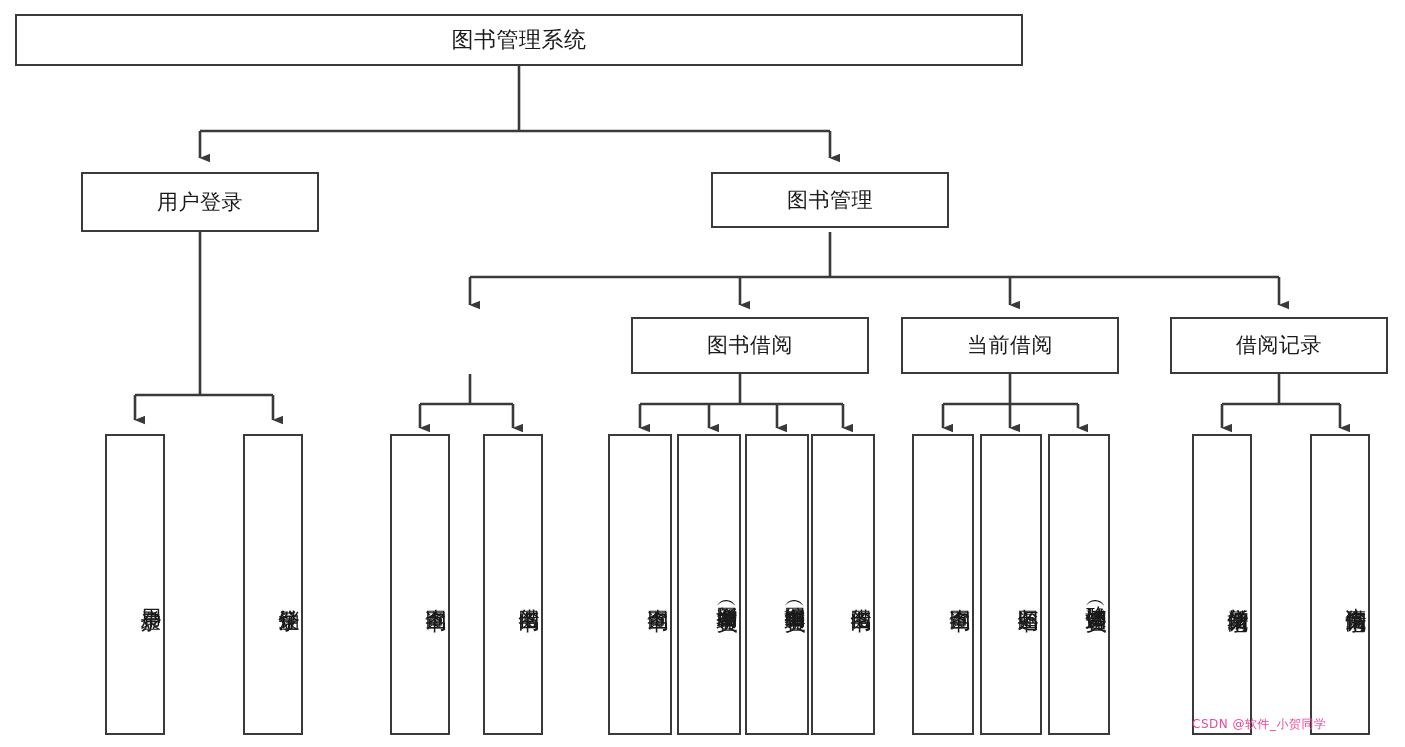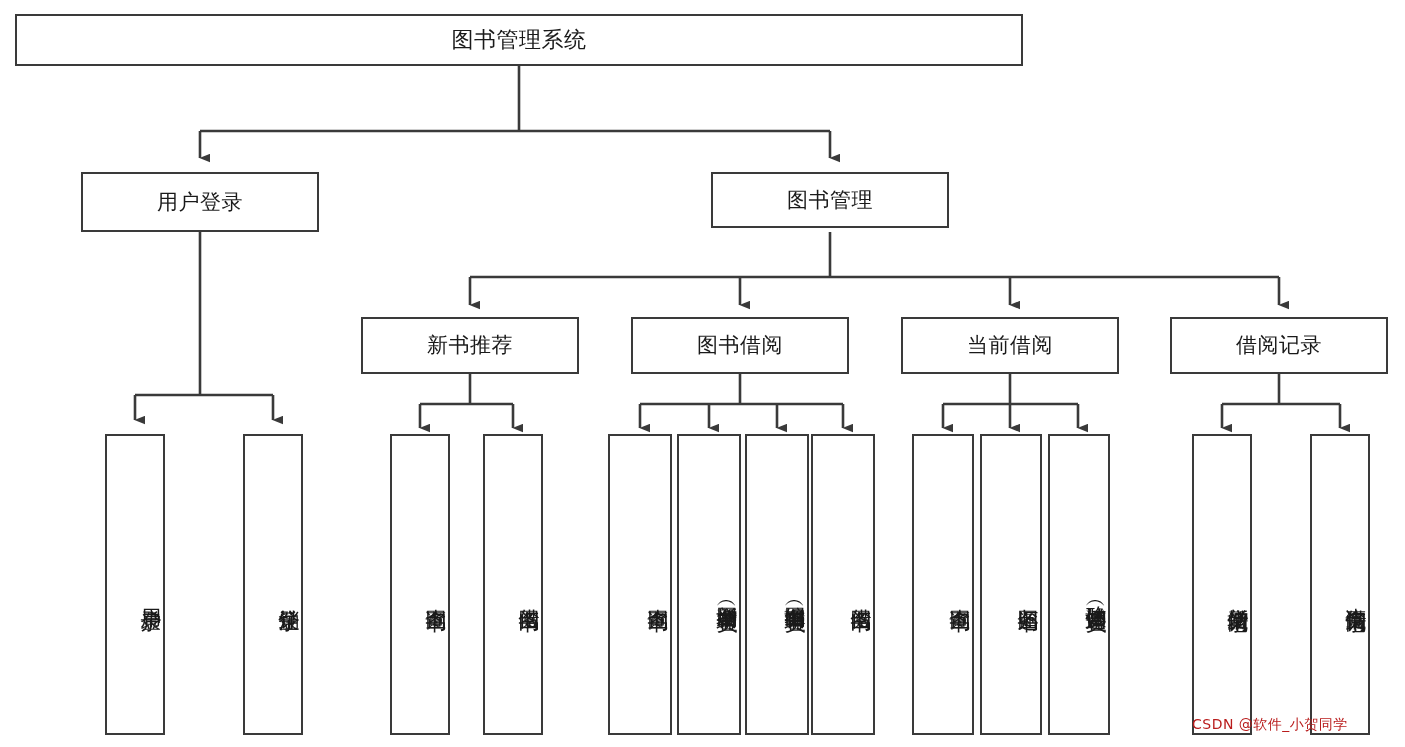--- a/index.html
+++ b/index.html
@@ -51,22 +51,22 @@
     letter-spacing: 1px;
     padding-top: 18px;
     align-items: flex-start;
     justify-content: center;
   }
   .node.root {
     font-size: 22px;
   }
   .watermark {
     position: absolute;
-    font-size: 14px;
-    color: #b91c1c;
+    font-size: 12px;
+    color: #ec4899;
     white-space: nowrap;
     letter-spacing: 0.5px;
     user-select: none;
   }
 </style>
 </head>
 <body>
 
 <div id="canvas">
 
@@ -118,22 +118,21 @@
       <path d="M1222,404 L1222,428" marker-end="url(#arw)"></path>
       <path d="M1340,404 L1340,428" marker-end="url(#arw)"></path>
     </g>
   </svg>
 
   <div class="node horiz root" style="left:15px; top:14px; width:1008px; height:52px;">图书管理系统</div>
 
   <div class="node horiz" style="left:81px; top:172px; width:238px; height:60px;">用户登录</div>
   <div class="node horiz" style="left:711px; top:172px; width:238px; height:56px;">图书管理</div>
 
-  <div class="node horiz" style="left:361px; top:317px; width:218px; height:57px;">新书推荐</div>
-  <div class="node horiz" style="left:631px; top:317px; width:218px; height:57px;">图书借阅</div>
+  <div class="node horiz" style="left:631px; top:317px; width:238px; height:57px;">图书借阅</div>
   <div class="node horiz" style="left:901px; top:317px; width:218px; height:57px;">当前借阅</div>
   <div class="node horiz" style="left:1170px; top:317px; width:218px; height:57px;">借阅记录</div>
 
   <div class="node vert" style="left:105px; top:434px; width:60px; height:301px;">用户登录</div>
   <div class="node vert" style="left:243px; top:434px; width:60px; height:301px;">注销登录</div>
 
   <div class="node vert" style="left:390px; top:434px; width:60px; height:301px;">查询图书</div>
   <div class="node vert" style="left:483px; top:434px; width:60px; height:301px;">借阅图书</div>
 
   <div class="node vert" style="left:608px; top:434px; width:64px; height:301px;">查询图书</div>

